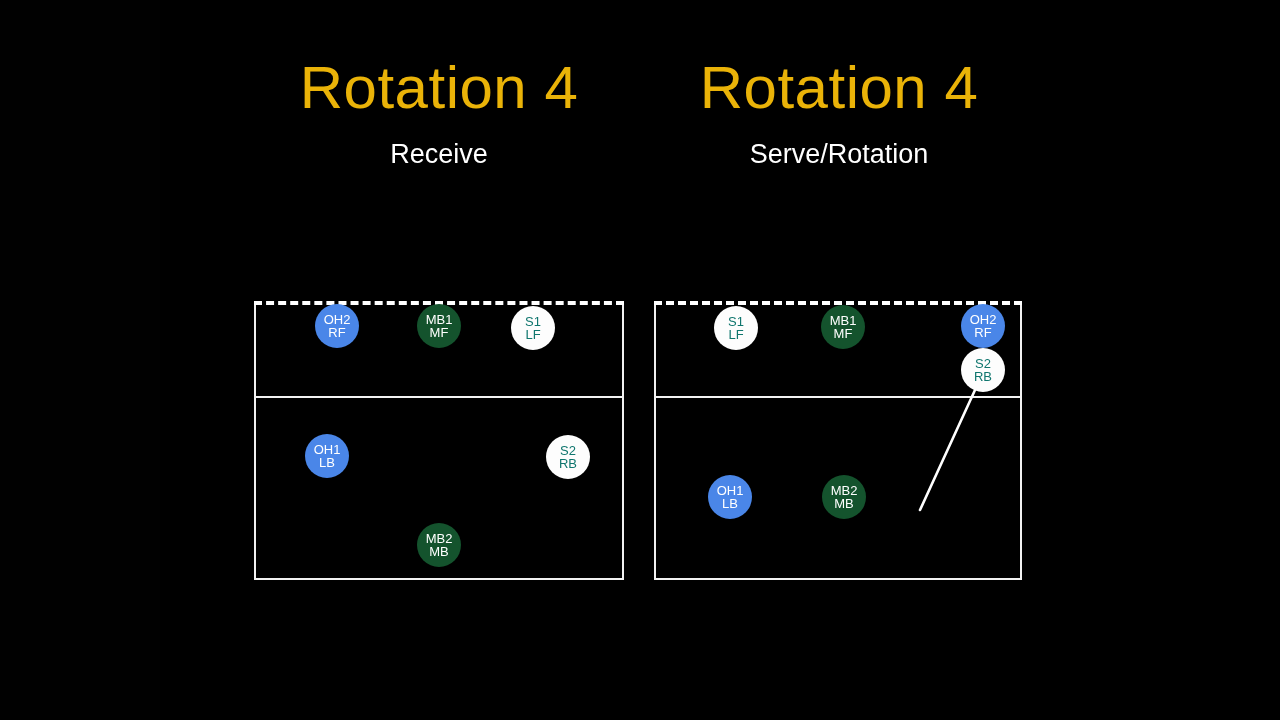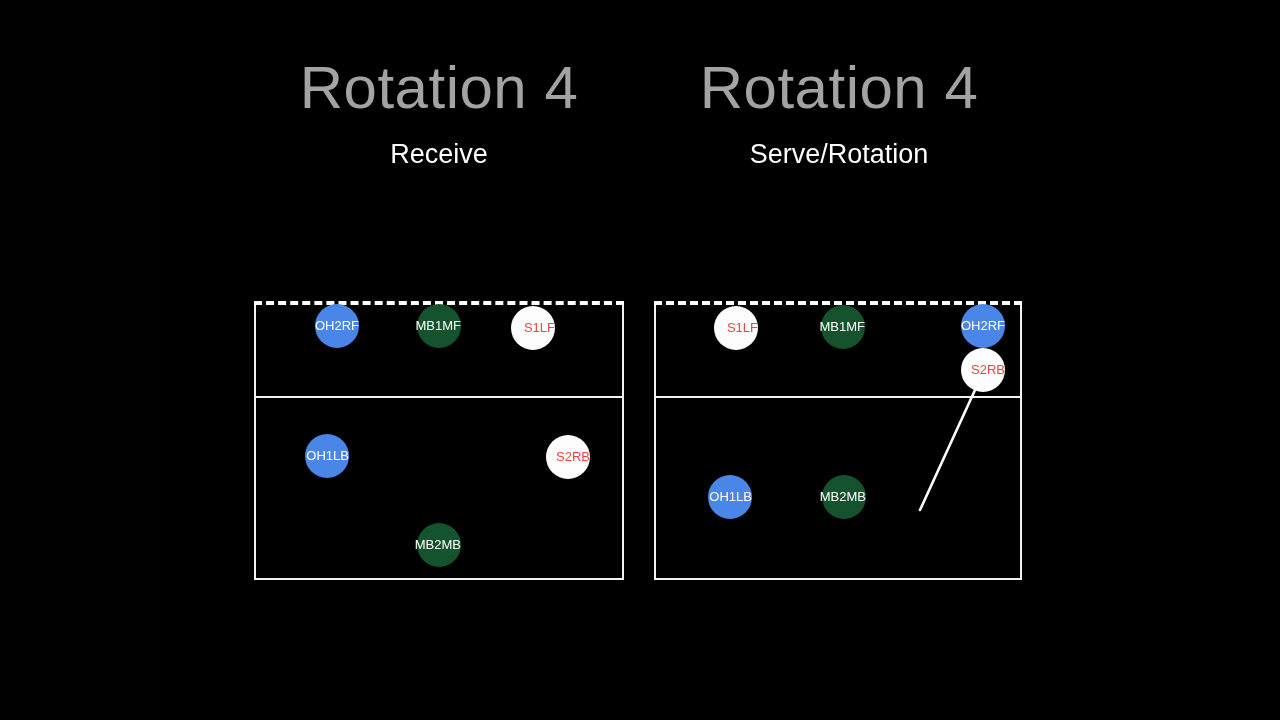--- a/index.html
+++ b/index.html
@@ -35,21 +35,21 @@
     height: 720px;
   }
   .panel.left  { left: 154px;  width: 570px; }
   .panel.right { left: 554px;  width: 570px; }
 
   .panel-title {
     position: absolute;
     left: 0;
     width: 570px;
     text-align: center;
-    color: #a3a3a3;
+    color: #eab308;
     font-size: 60px;
     font-weight: 400;
     letter-spacing: 0.5px;
     line-height: 1;
     white-space: nowrap;
   }
   .panel.left  .panel-title { top: 58px; }
   .panel.right .panel-title { top: 58px; }
 
   .panel-subtitle {
@@ -100,35 +100,35 @@
 
   
   .player {
     position: absolute;
     width: 44px;
     height: 44px;
     margin-left: -22px;
     margin-top: -22px;
     border-radius: 50%;
     display: flex;
-    flex-direction: row;
+    flex-direction: column;
     align-items: center;
-    justify-content: flex-end;
+    justify-content: center;
     line-height: 1.02;
     font-size: 13px;
     font-weight: 400;
     text-align: center;
     user-select: none;
   }
   .player .pl-name,
   .player .pl-pos { display: block; pointer-events: none; }
 
   .player.blue  { background: #4a86e8; color: #ffffff; }
   .player.red   { background: #14532d; color: #ffffff; }
-  .player.white { background: #fdfdfd; color: #ef4444; }
+  .player.white { background: #fdfdfd; color: #0f766e; }
 
   
   .arrow-layer {
     position: absolute;
     left: 0; top: 0;
     width: 1280px; height: 720px;
     pointer-events: none;
   }
 </style>
 </head>

